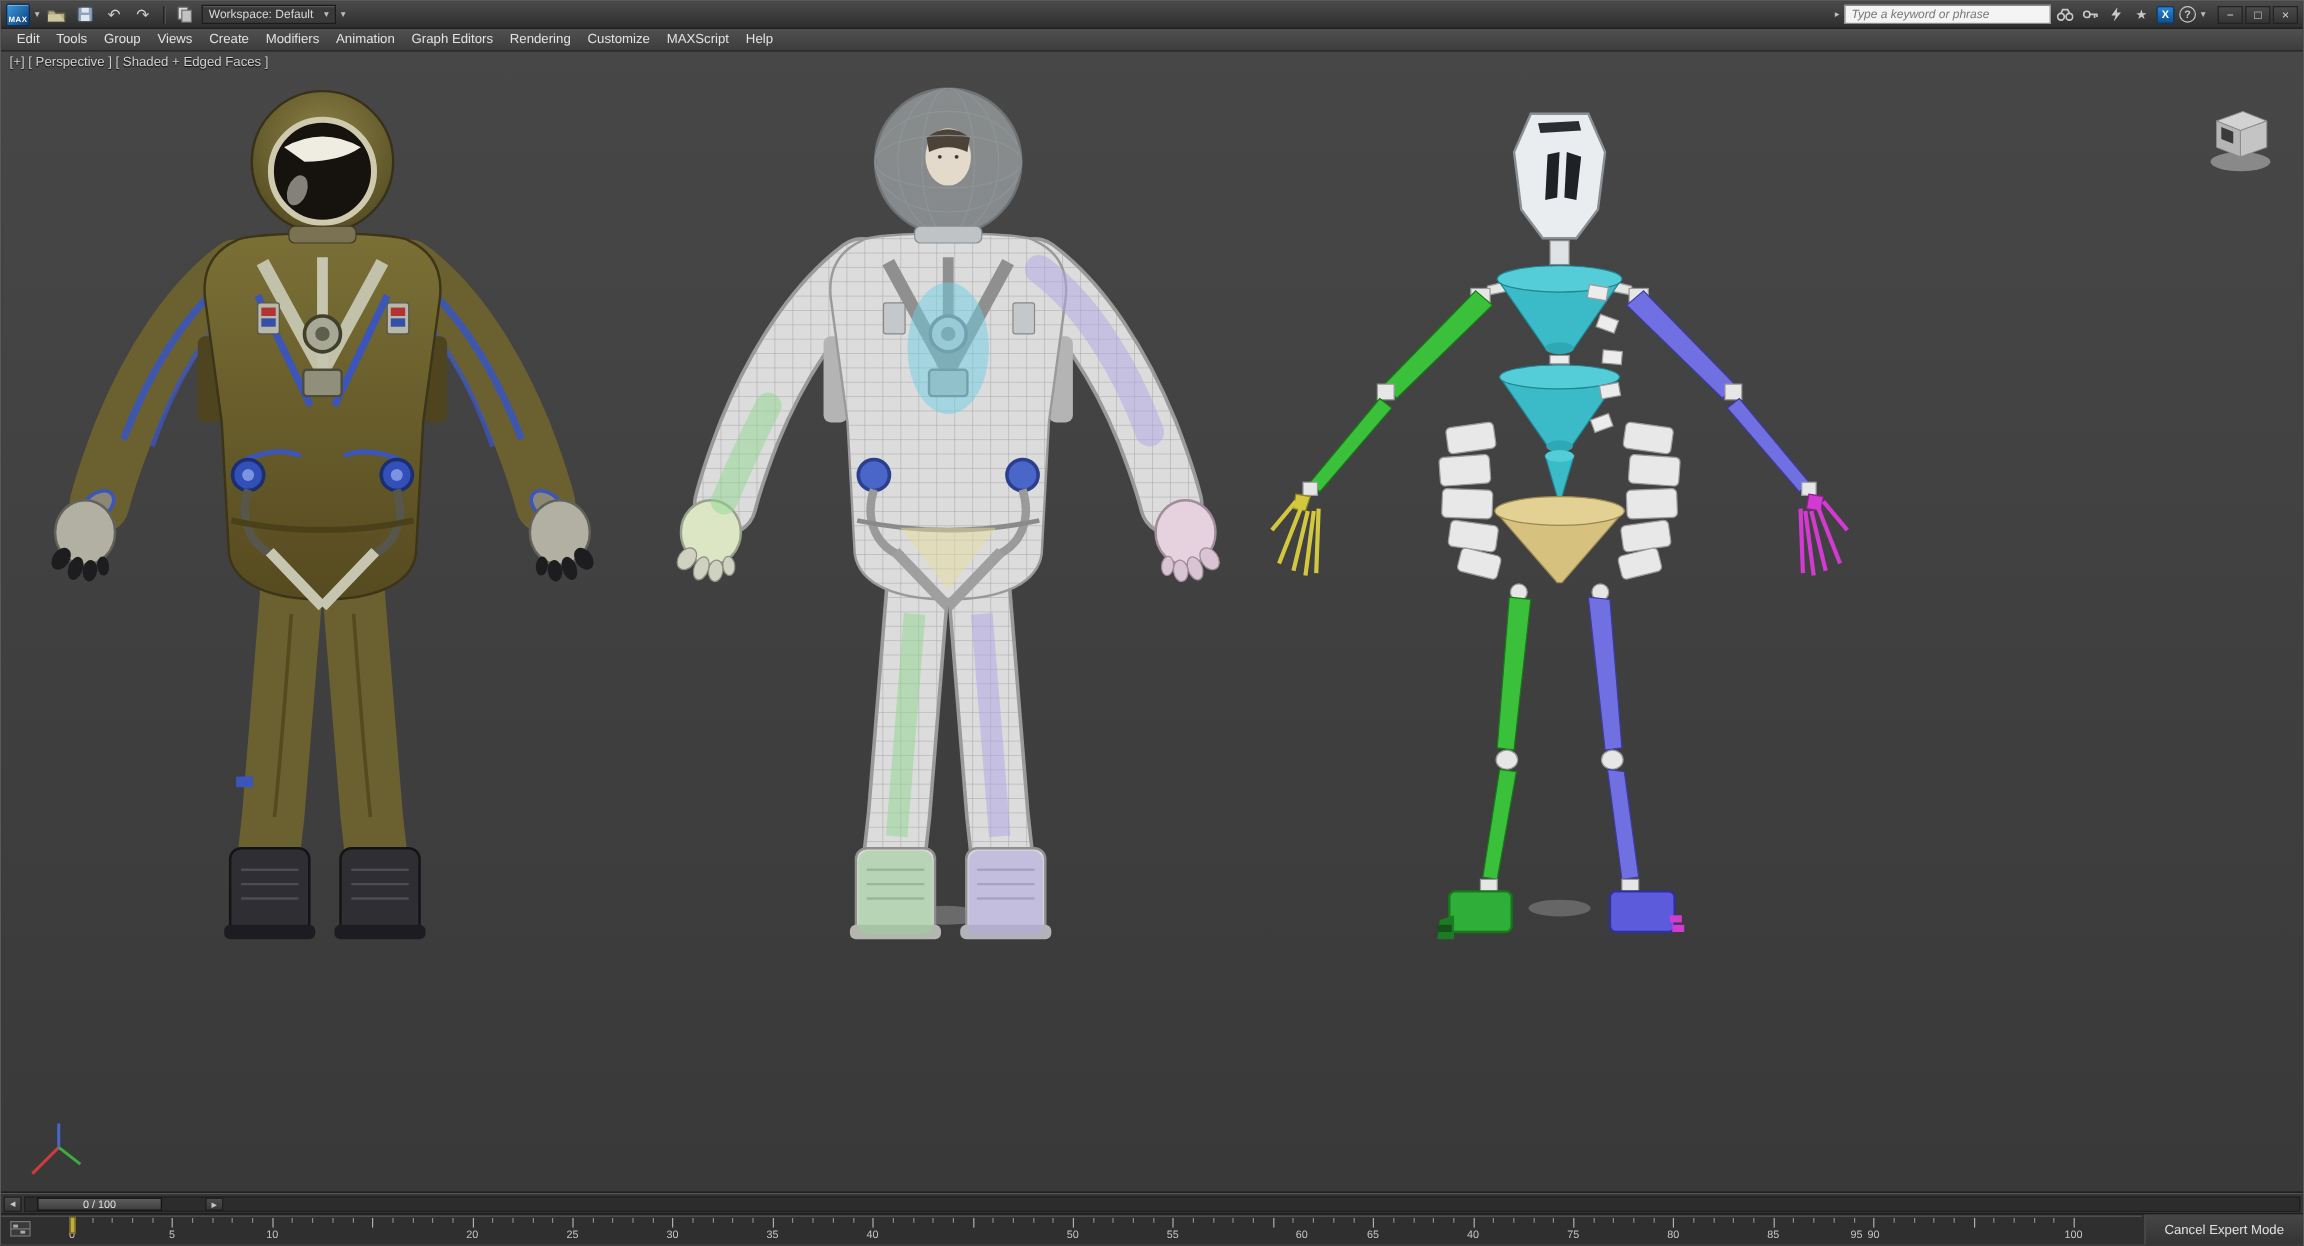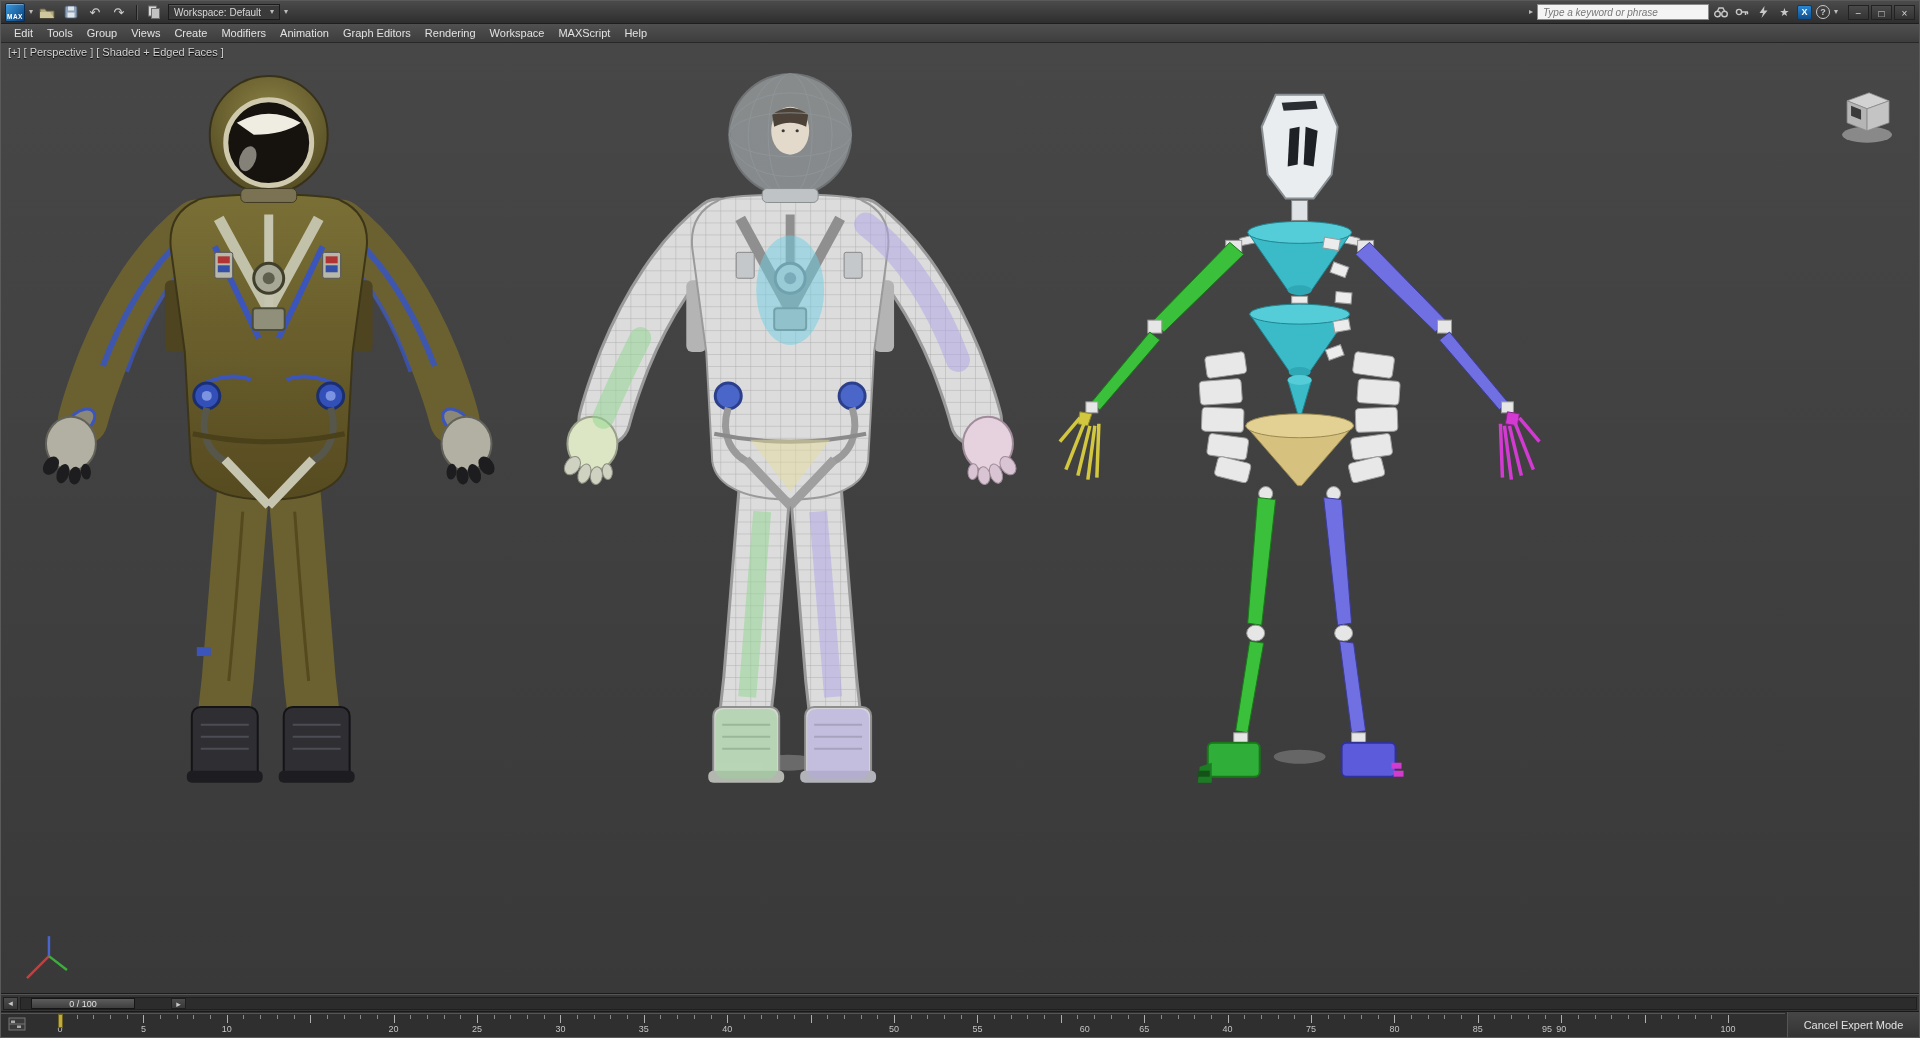--- a/index.html
+++ b/index.html
@@ -153,21 +153,21 @@
   <nav class="menubar">
       <span class="menu-item">Edit</span>
       <span class="menu-item">Tools</span>
       <span class="menu-item">Group</span>
       <span class="menu-item">Views</span>
       <span class="menu-item">Create</span>
       <span class="menu-item">Modifiers</span>
       <span class="menu-item">Animation</span>
       <span class="menu-item">Graph Editors</span>
       <span class="menu-item">Rendering</span>
-      <span class="menu-item">Workspace</span>
+      <span class="menu-item">Customize</span>
       <span class="menu-item">MAXScript</span>
       <span class="menu-item">Help</span>
     </nav>
 
   <div class="viewport">
     <div class="vp-label">
       <span>[+]</span>
       <span>[ Perspective ]</span>
       <span>[ Shaded + Edged Faces ]</span>
     </div>

